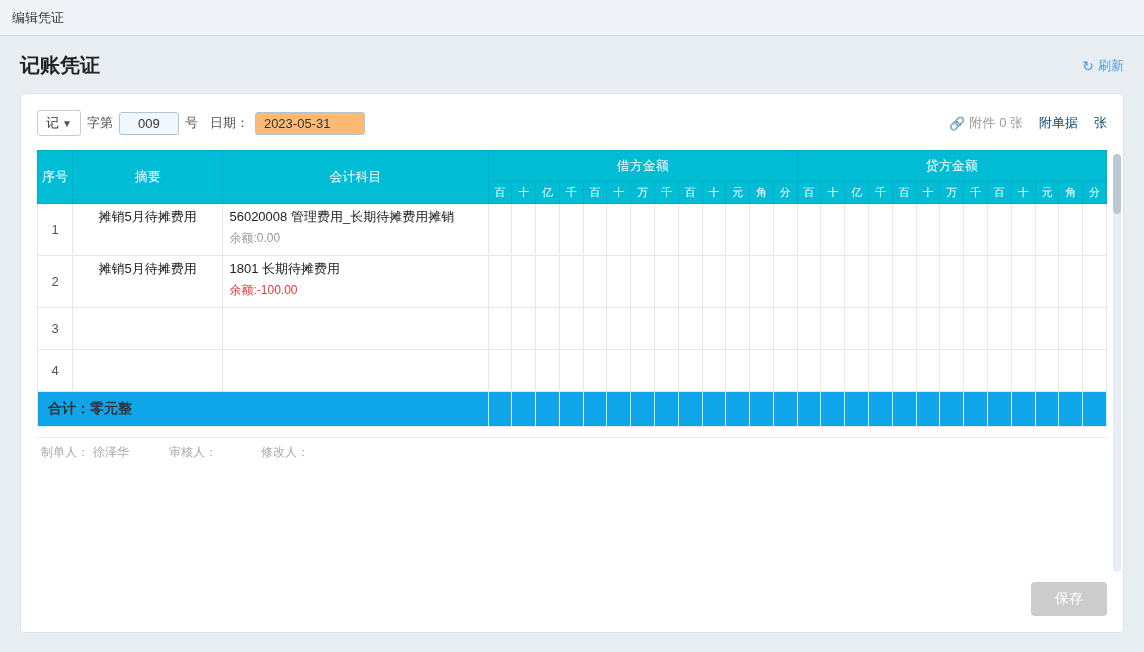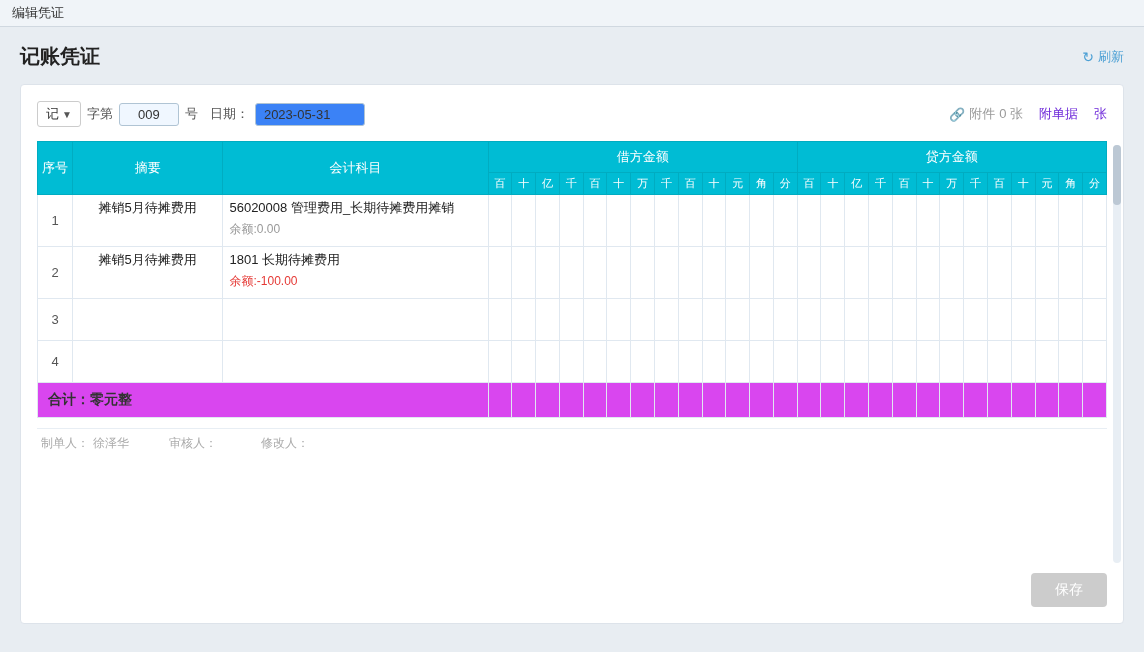--- a/index.html
+++ b/index.html
@@ -10,21 +10,21 @@
       width: 1144px;
       height: 652px;
       overflow: hidden;
     }
     .window-title-bar {
       background: #f0f4f8;
       border-bottom: 1px solid #d0d8e0;
       padding: 12px 12px;
       font-size: 13px;
       color: #333;
-      height: 27px;
+      height: 36px;
       display: flex;
       align-items: center;
     }
     .main-container {
       padding: 16px 20px;
       height: calc(652px - 32px);
       overflow: hidden;
     }
     .page-header {
       display: flex;
@@ -92,39 +92,39 @@
       background: #f0f7ff;
       width: 60px;
       text-align: center;
     }
     .input-date {
       border: 1px solid #b0c4d4;
       border-radius: 3px;
       padding: 3px 8px;
       font-size: 13px;
       color: #333;
-      background: #3b82f6;
+      background: #fdba74;
       width: 110px;
     }
     .right-meta {
       margin-left: auto;
       display: flex;
       align-items: center;
       gap: 16px;
       color: #999;
       font-size: 13px;
     }
     .attach-link {
       display: flex;
       align-items: center;
       gap: 4px;
       color: #999;
     }
     .attach-sheets {
-      color: #6d28d9;
+      color: #0c4a6e;
       text-align: right;
     }
     .table-wrapper {
       overflow-x: auto;
       overflow-y: hidden;
     }
     table {
       border-collapse: collapse;
       width: 100%;
       min-width: 900px;
@@ -190,21 +190,21 @@
       margin-top: 4px;
     }
     .balance-negative {
       color: #e53935;
     }
     .td-amount {
       text-align: center;
       vertical-align: middle;
     }
     .total-row td {
-      background: #d946ef;
+      background: #0ea5e9;
       padding: 8px 10px;
       font-size: 14px;
       font-weight: bold;
       color: #333;
       border: 1px solid #e0e8f0;
     }
     .footer-row {
       display: flex;
       align-items: center;
       gap: 40px;

